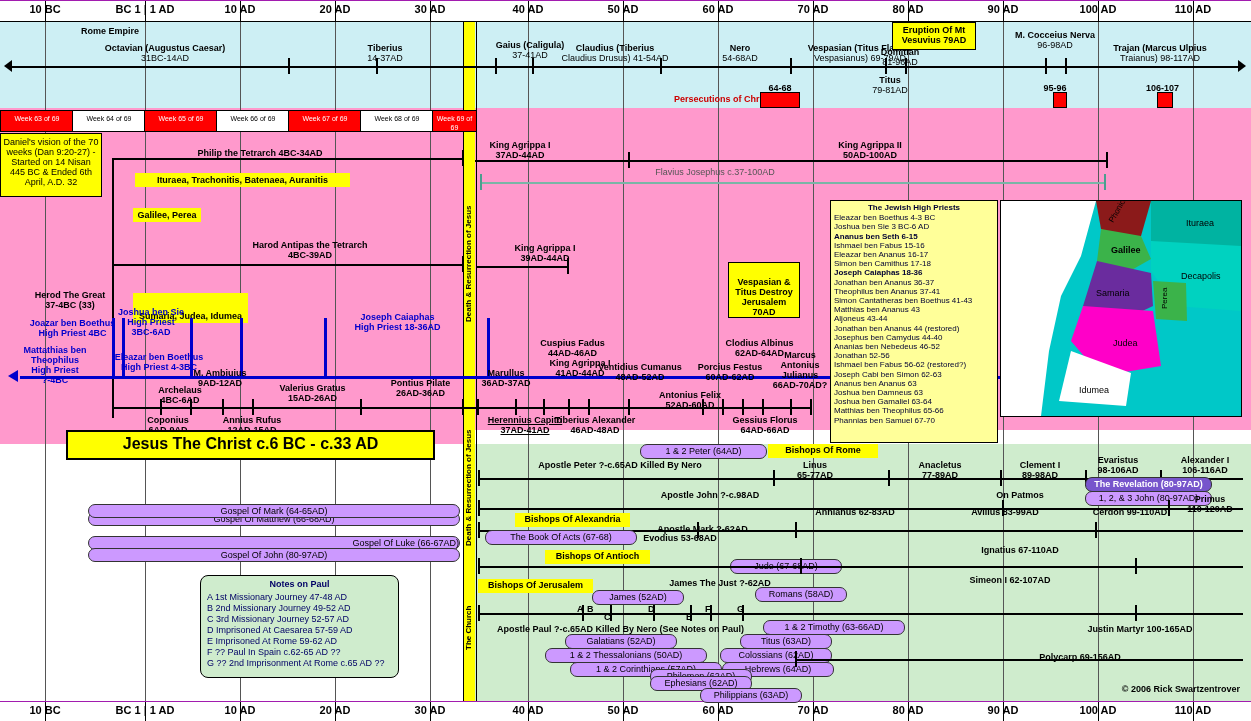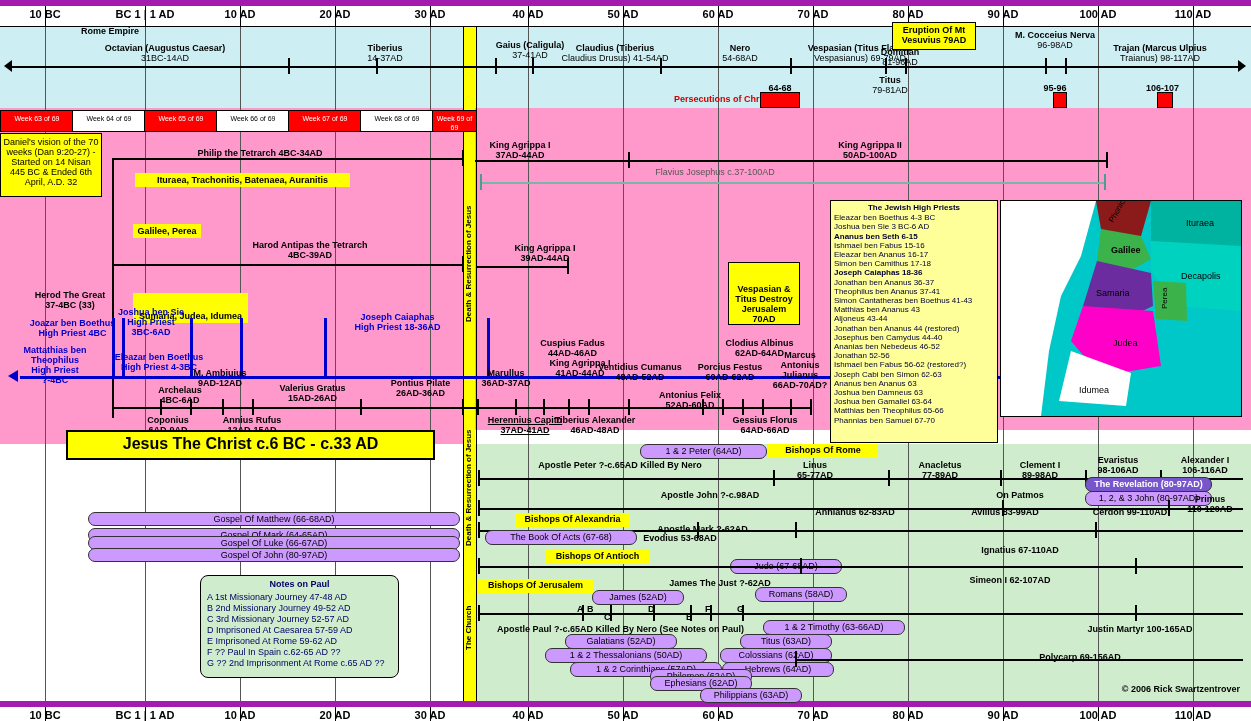--- a/index.html
+++ b/index.html
@@ -1,21 +1,21 @@
 <!DOCTYPE html>
 <html><head>
 <meta charset="utf-8">
 <style>
   html,body{margin:0;padding:0;background:#fff;}
   body{font-family:"Liberation Sans", sans-serif;}
   #root{position:relative;width:1251px;height:721px;overflow:hidden;background:#fff;}
   .abs{position:absolute;}
   .band{position:absolute;left:0;width:1251px;}
   
-  .scale{height:20px;background:#fff;border-top:6px solid #a21caf;border-bottom:1px solid #000;}
+  .scale{height:20px;background:#fff;border-top:1px solid #a21caf;border-bottom:1px solid #000;}
   .scale .tick{position:absolute;top:0;height:20px;border-left:1px solid #000;}
   .scale .lbl{position:absolute;top:2px;font-size:11px;font-weight:bold;color:#000;text-align:center;}
   .vline{position:absolute;top:20px;height:681px;border-left:1px solid #555;}
   .roman{background:#cdeff4;}
   .pink{background:#ff99cc;}
   .green{background:#cfeccd;}
   .white{background:#fff;}
   .txt{position:absolute;font-size:9px;color:#000;line-height:10px;}
   .c{text-align:center;}
   .b{font-weight:bold;}
@@ -194,21 +194,21 @@
 
   <div class="yellowbox" style="left:0px;top:133px;width:96px;height:56px;padding:3px 2px;text-align:center;">Daniel's vision of the 70 weeks (Dan 9:20-27) - Started on 14 Nisan 445 BC &amp; Ended 6th April, A.D. 32</div>
 
   <div class="txt c b" style="left:170px;top:148px;width:180px;">Philip the Tetrarch 4BC-34AD</div>
   <div class="abs" style="left:112px;top:158px;width:350px;height:0;border-top:2px solid #000;"></div>
   <div class="abs" style="left:112px;top:158px;width:0;height:260px;border-left:2px solid #000;"></div>
   <div class="vtick" style="left:462px;top:150px;height:16px;"></div>
   <div class="abs" style="left:475px;top:158px;width:0px;height:0;"></div>
 
   <div class="yellowplain" style="left:135px;top:173px;width:215px;height:12px;padding-top:2px;">Ituraea, Trachonitis, Batenaea, Auranitis</div>
-  <div class="yellowplain" style="left:133px;top:224px;width:68px;height:12px;padding-top:2px;">Galilee, Perea</div>
+  <div class="yellowplain" style="left:133px;top:208px;width:68px;height:12px;padding-top:2px;">Galilee, Perea</div>
 
   <div class="txt c b" style="left:455px;top:140px;width:130px;white-space:pre-line;">King Agrippa I
 37AD-44AD</div>
   <div class="abs" style="left:475px;top:160px;width:155px;height:0;border-top:2px solid #000;"></div>
   <div class="vtick" style="left:628px;top:152px;height:16px;"></div>
 
   <div class="txt c b" style="left:805px;top:140px;width:130px;white-space:pre-line;">King Agrippa II
 50AD-100AD</div>
   <div class="abs" style="left:628px;top:160px;width:480px;height:0;border-top:2px solid #000;"></div>
   <div class="vtick" style="left:1106px;top:152px;height:16px;"></div>
@@ -249,21 +249,21 @@
   <div class="bluearrow" style="left:20px;top:376px;width:1085px;"></div>
   <div class="abs" style="left:8px;top:370px;width:0;height:0;border-top:6px solid transparent;border-bottom:6px solid transparent;border-right:10px solid #0000cc;"></div>
   <div class="bluetick" style="left:112px;top:318px;height:58px;"></div>
   <div class="bluetick" style="left:122px;top:318px;height:58px;"></div>
   <div class="bluetick" style="left:190px;top:318px;height:58px;"></div>
   <div class="bluetick" style="left:240px;top:318px;height:58px;"></div>
   <div class="bluetick" style="left:324px;top:318px;height:58px;"></div>
   <div class="bluetick" style="left:487px;top:318px;height:58px;"></div>
   <div class="bluetick" style="left:1104px;top:318px;height:58px;"></div>
 
-  <div class="yellowbox b" style="left:728px;top:262px;width:70px;height:40px;padding-top:21px;white-space:pre-line;">Vespasian &amp;
+  <div class="yellowbox b" style="left:728px;top:262px;width:70px;height:40px;padding-top:14px;white-space:pre-line;">Vespasian &amp;
 Titus Destroy
 Jerusalem
 70AD</div>
 
   <div class="jewishbox" style="left:830px;top:200px;width:160px;height:237px;">
     <div style="text-align:center;font-weight:bold;margin-bottom:1px;">The Jewish High Priests</div>
     <div>Eleazar ben Boethus 4-3 BC</div>
     <div>Joshua ben Sie 3 BC-6 AD</div>
     <div style="font-weight:bold;">Ananus ben Seth 6-15</div>
     <div>Ishmael ben Fabus 15-16</div>
@@ -474,22 +474,22 @@
   <div class="purple" style="left:650px;top:669px;width:100px;height:13px;">Philemon (62AD)</div>
   <div class="purple" style="left:650px;top:676px;width:100px;height:13px;">Ephesians (62AD)</div>
   <div class="purple" style="left:700px;top:688px;width:100px;height:13px;">Philippians (63AD)</div>
 
   <div class="txt c b" style="left:1060px;top:624px;width:160px;">Justin Martyr 100-165AD</div>
   <div class="txt c b" style="left:1000px;top:652px;width:160px;">Polycarp 69-156AD</div>
   <div class="abs" style="left:795px;top:659px;width:448px;height:0;border-top:2px solid #000;"></div>
   <div class="vtick" style="left:795px;top:651px;height:16px;"></div>
 
   <div class="purple" style="left:88px;top:512px;width:370px;height:12px;">Gospel Of Matthew (66-68AD)</div>
-  <div class="purple" style="left:88px;top:528px;width:370px;height:12px;">Gospel Of Mark (64-65AD)</div>
-  <div class="purple" style="left:88px;top:536px;width:370px;height:12px;">Gospel Of Luke (66-67AD)</div>
+  <div class="purple" style="left:88px;top:504px;width:370px;height:12px;">Gospel Of Mark (64-65AD)</div>
+  <div class="purple" style="left:88px;top:536px;width:370px;height:12px;text-align:right;">Gospel Of Luke (66-67AD)</div>
   <div class="purple" style="left:88px;top:548px;width:370px;height:12px;">Gospel Of John (80-97AD)</div>
 
   <div class="notesbox" style="left:200px;top:575px;width:185px;height:95px;">
     <div style="text-align:center;font-weight:bold;margin-bottom:2px;">Notes on Paul</div>
     <div>A 1st Missionary Journey 47-48 AD</div>
     <div>B 2nd Missionary Journey 49-52 AD</div>
     <div>C 3rd Missionary Journey 52-57 AD</div>
     <div>D Imprisoned At Caesarea 57-59 AD</div>
     <div>E Imprisoned At Rome 59-62 AD</div>
     <div>F ?? Paul In Spain c.62-65 AD ??</div>

